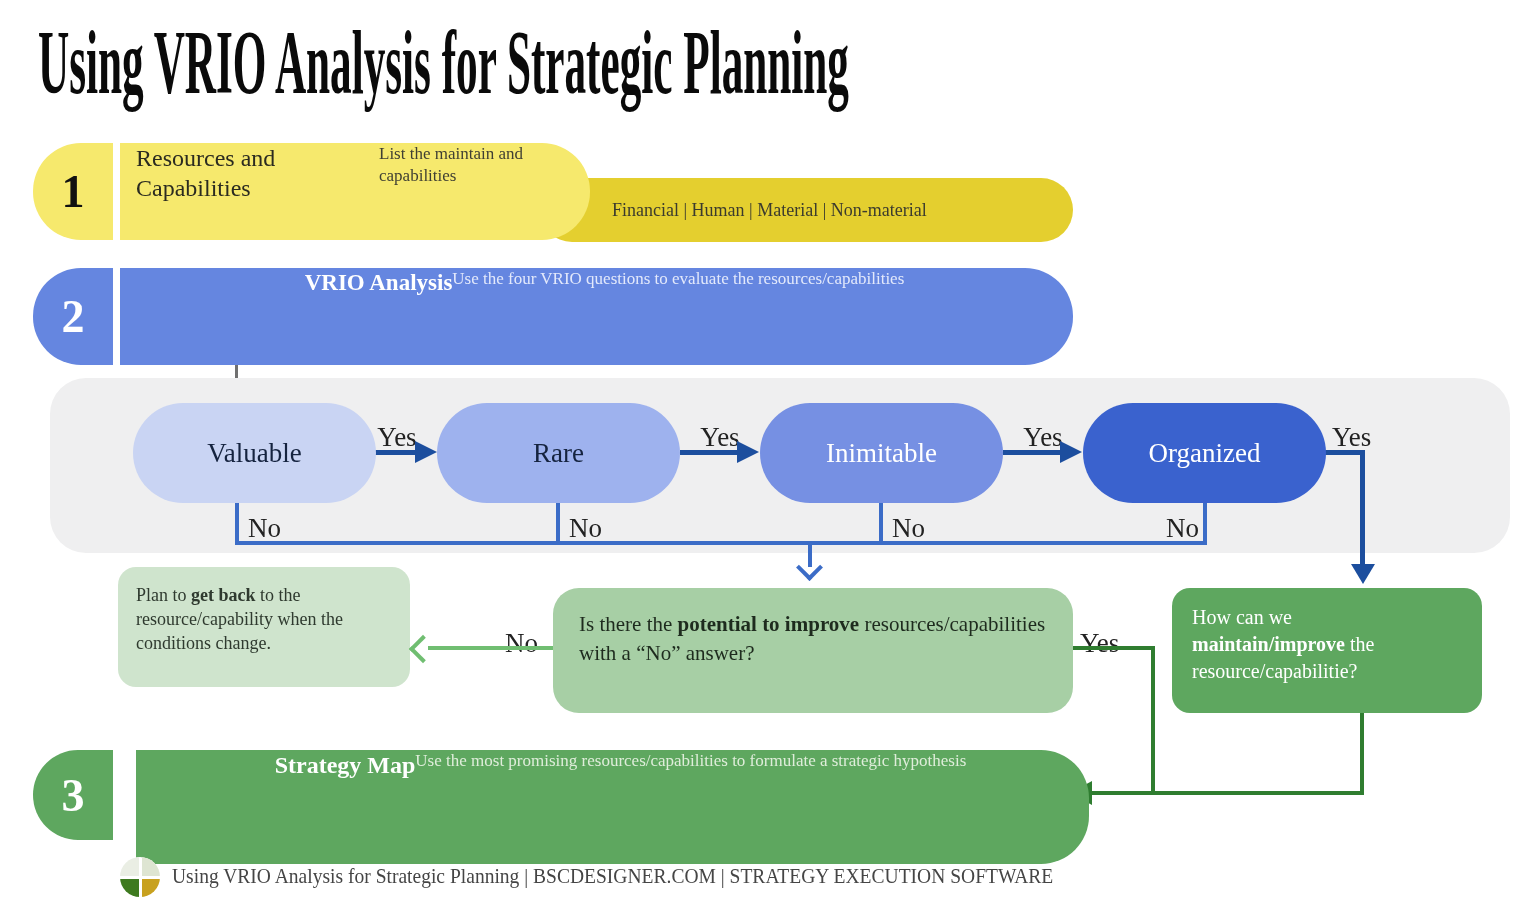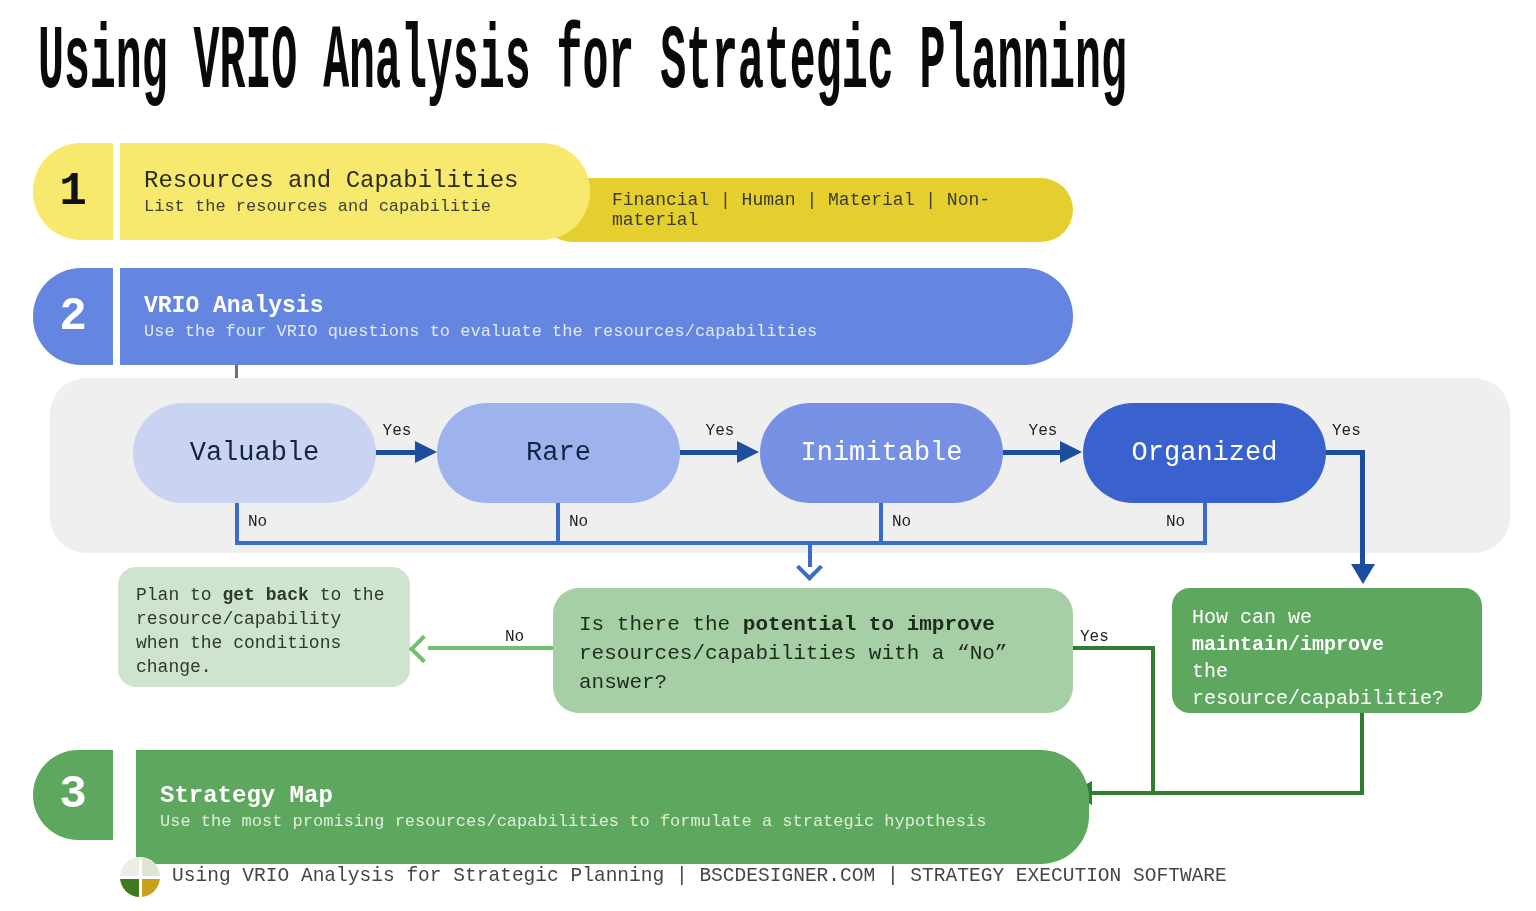--- a/index.html
+++ b/index.html
@@ -1,33 +1,33 @@
 <!DOCTYPE html>
 <html style="--yellow-light: #F6E96D; --yellow-dark: #E4CF2F; --blue-step: #6586E0; --blue-pill-1: #C9D4F3; --blue-pill-2: #9EB2EE; --blue-pill-3: #7690E3; --blue-pill-4: #3A62CE; --blue-line: #3B6CC7; --blue-arrow: #1C4E9E; --green-step: #5EA75F; --green-mid: #A7CFA5; --green-pale: #CFE4CD; --green-line: #2F7D30; --green-light-arrow: #70BE71; --gray-panel: #EFEFF0; --gray-arrow: #707070; --footer-text: #454545; --logo-tl: #EAEEE4; --logo-tr: #DEE5D2; --logo-bl: #3E7A1F; --logo-br: #C8A11F;"><head>
 <meta charset="utf-8">
 <style>
   html,body{margin:0;padding:0;background:#ffffff;}
   #canvas{
     position:relative;width:1536px;height:911px;background:#fff;overflow:hidden;
-    font-family:Liberation Mono, monospace;
+    font-family:Liberation Serif, serif;
     border-radius:10px;
   }
   .abs{position:absolute;}
   
   #title{
     left:38px;top:18px;font-size:90px;font-weight:700;color:#0a0a0a;line-height:1;
     transform:scaleX(0.48);transform-origin:left top;white-space:nowrap;letter-spacing:0;
   }
   
   .cap{
     width:80px;height:97px;border-radius:48px 0 0 48px;display:flex;align-items:center;justify-content:center;
     font-size:46px;font-weight:700;
   }
   .bar{
-    border-radius:0 48px 48px 0;display:flex;flex-direction:column;justify-content:center;padding-left:24px;box-sizing:border-box;
+    border-radius:0 48px 48px 0;display:flex;flex-direction:row;justify-content:center;padding-left:16px;box-sizing:border-box;
   }
   .bar .h{font-size:23px;line-height:30px;}
   .bar .s{font-size:17px;line-height:22px;}
   
   #cap1{left:33px;top:143px;background:var(--yellow-light);color:#111;}
   #bar1{left:120px;top:143px;width:470px;height:97px;background:var(--yellow-light);z-index:2;}
   #bar1 .h{color:#2b2b20;font-size:24px;}
   #bar1 .s{color:#3f3f33;}
   #pill-extra{
     left:540px;top:178px;width:533px;height:64px;background:var(--yellow-dark);border-radius:32px;z-index:1;
@@ -60,21 +60,21 @@
   .tri{position:absolute;width:0;height:0;}
   .tri-right-navy{border-top:11px solid transparent;border-bottom:11px solid transparent;border-left:22px solid var(--blue-arrow);}
   .tri-down-navy{border-left:12px solid transparent;border-right:12px solid transparent;border-top:20px solid var(--blue-arrow);}
   .tri-left-green{border-top:12px solid transparent;border-bottom:12px solid transparent;border-right:22px solid var(--green-line);}
   
   .chev{position:absolute;transform:rotate(45deg);}
   .chev-down-gray{width:13px;height:13px;border:0 solid var(--gray-arrow);border-right-width:3px;border-bottom-width:3px;}
   .chev-down-blue{width:15px;height:15px;border:0 solid var(--blue-line);border-right-width:4px;border-bottom-width:4px;}
   .chev-left-green{width:16px;height:16px;border:0 solid var(--green-light-arrow);border-left-width:4px;border-bottom-width:4px;}
   
-  .lbl{position:absolute;font-size:16px;color:#222;white-space:nowrap;}
+  .lbl{position:absolute;font-size:27px;color:#222;white-space:nowrap;}
   .lbl-c{width:60px;text-align:center;}
   
   #box-plan{
     left:118px;top:567px;width:292px;height:120px;background:var(--green-pale);border-radius:18px;
     padding:16px 18px;box-sizing:border-box;font-size:18px;line-height:24px;color:#2f3a2f;
   }
   #box-improve{
     left:553px;top:588px;width:520px;height:125px;background:var(--green-mid);border-radius:26px;
     padding:22px 26px;box-sizing:border-box;font-size:21px;line-height:29px;color:#1e2b1e;
   }
@@ -106,21 +106,21 @@
   <div id="title" class="abs">Using VRIO Analysis for Strategic Planning</div>
 
   <div id="cap1" class="abs cap">
     <span>1</span>
   </div>
   <div id="pill-extra" class="abs">
     <span>Financial | Human | Material | Non-material</span>
   </div>
   <div id="bar1" class="abs bar">
     <div class="h">Resources and Capabilities</div>
-    <div class="s">List the resources and capabilitie</div>
+    <div class="s">List the maintain and capabilities</div>
   </div>
 
   <div id="cap2" class="abs cap">
     <span>2</span>
   </div>
   <div id="bar2" class="abs bar">
     <div class="h">VRIO Analysis</div>
     <div class="s">Use the four VRIO questions to evaluate the resources/capabilities</div>
   </div>
 

